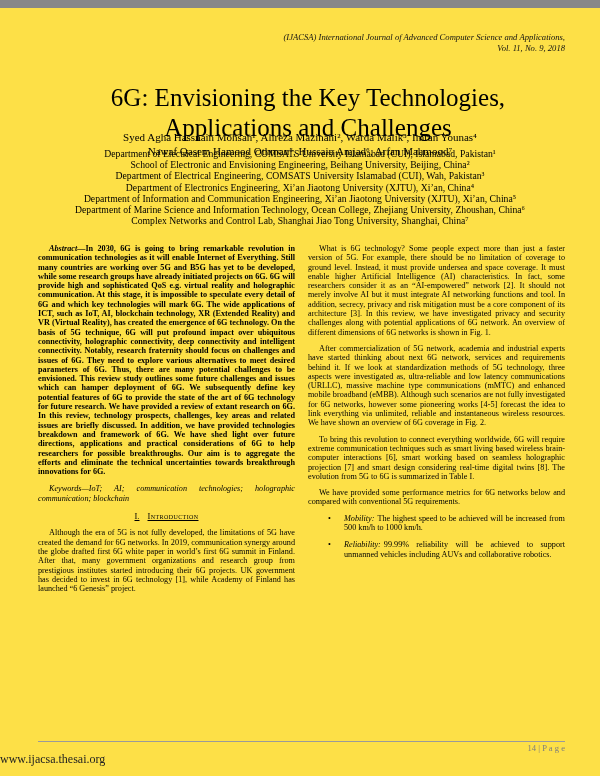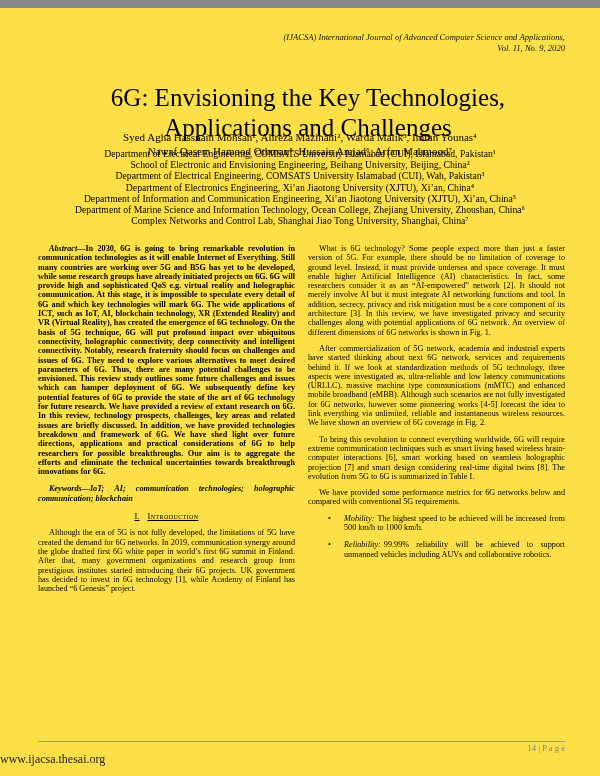--- a/index.html
+++ b/index.html
@@ -62,21 +62,21 @@
     gap: 13px;
   }
   .col {
     flex: 1 1 0;
     font-size: 8.2px;
     line-height: 9.3px;
     text-align: justify;
   }
   .abstract-par { font-weight: bold; margin: 0 0 8px 0; text-indent: 11px; }
   .abstract-label { font-style: italic; }
-  .keywords-par { font-weight: bold; font-style: italic; margin: 0 0 9px 0; text-indent: 11px; }
+  .keywords-par { font-weight: normal; font-style: italic; margin: 0 0 9px 0; text-indent: 11px; }
   .section-heading {
     text-align: center;
     font-size: 8.6px;
     margin: 4px 0 7px 0;
     text-decoration: underline;
   }
   .section-number { margin-right: 8px; }
   .section-title { font-variant: small-caps; letter-spacing: 0.4px; }
   .body-par { margin: 0 0 7px 0; text-indent: 11px; }
   .bullet-list { margin: 2px 0 0 20px; padding: 0; }
@@ -114,21 +114,21 @@
     text-decoration: none;
   }
 </style>
 </head>
 <body>
 
 <div class="page">
 
   <div class="journal-header">
     <div>(IJACSA) International Journal of Advanced Computer Science and Applications,</div>
-    <div>Vol. 11, No. 9, 2020</div>
+    <div>Vol. 11, No. 9, 2018</div>
   </div>
 
   <h1 class="paper-title">
     <div>6G: Envisioning the Key Technologies,</div>
     <div>Applications and Challenges</div>
   </h1>
 
   <div class="authors">
     <div>Syed Agha Hassnain Mohsan¹, Alireza Mazinani², Warda Malik³, Imran Younas⁴</div>
     <div>Nawaf Qasem Hamood Othman⁵, Hussain Amjad⁶, Arfan Mahmood⁷</div>

